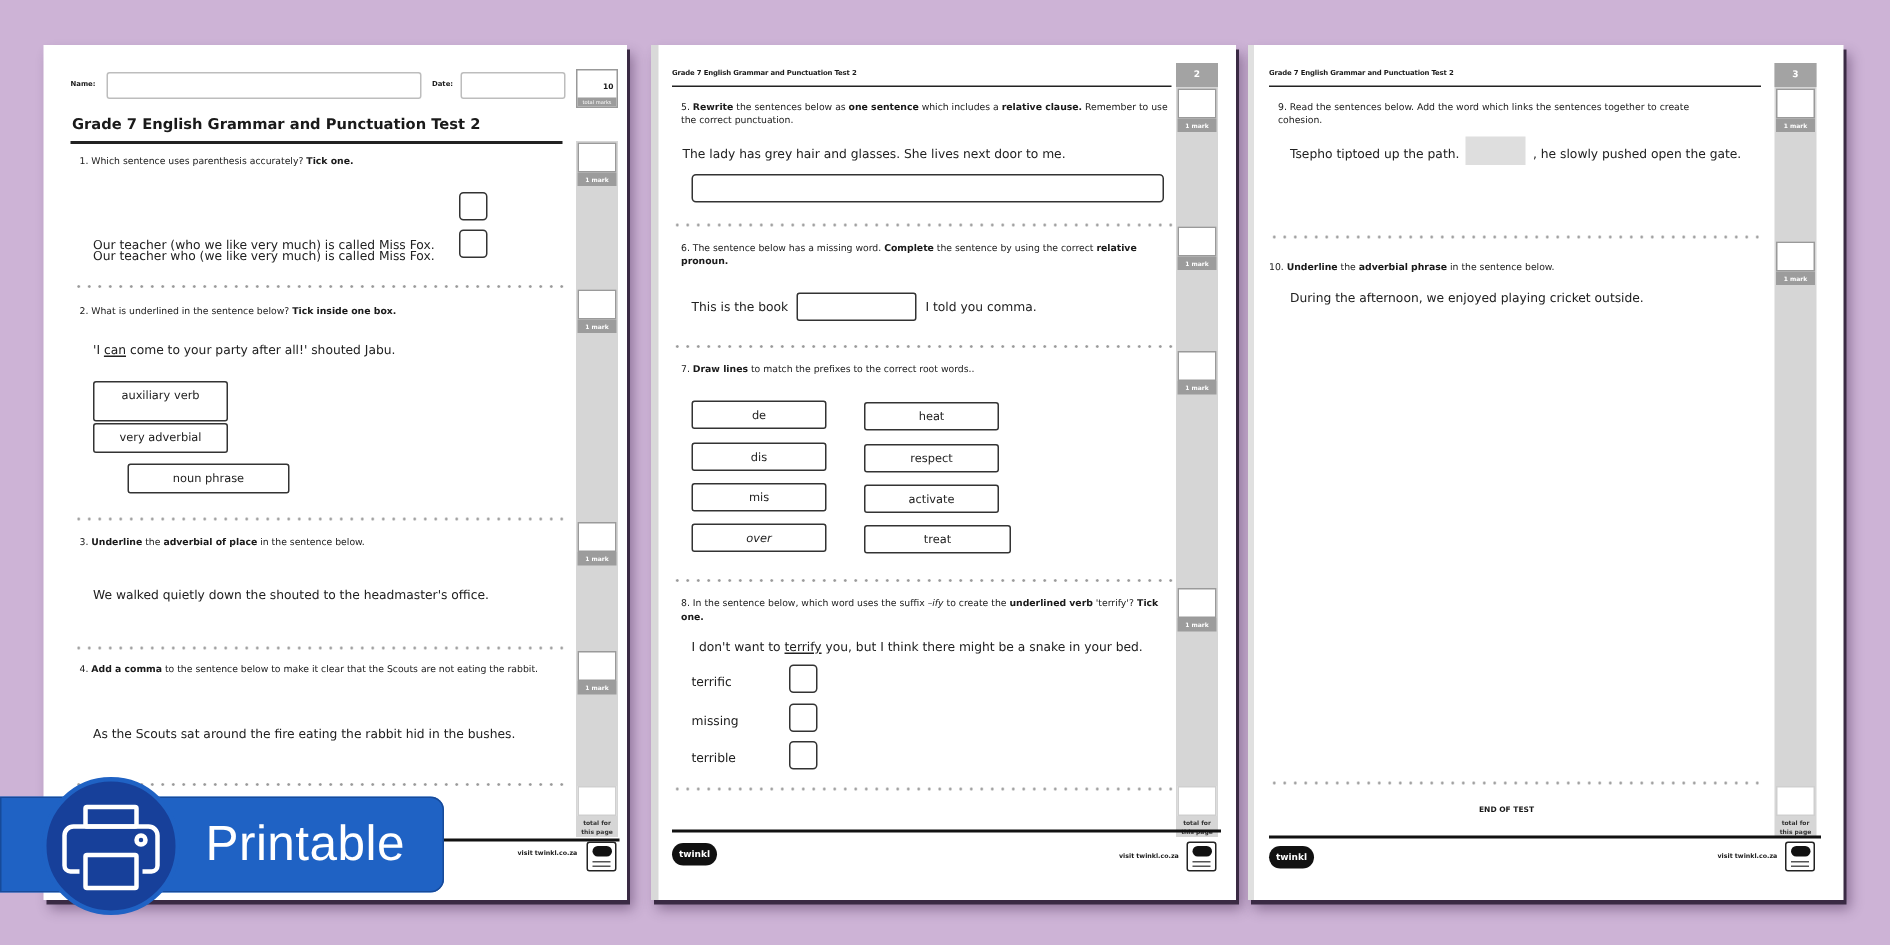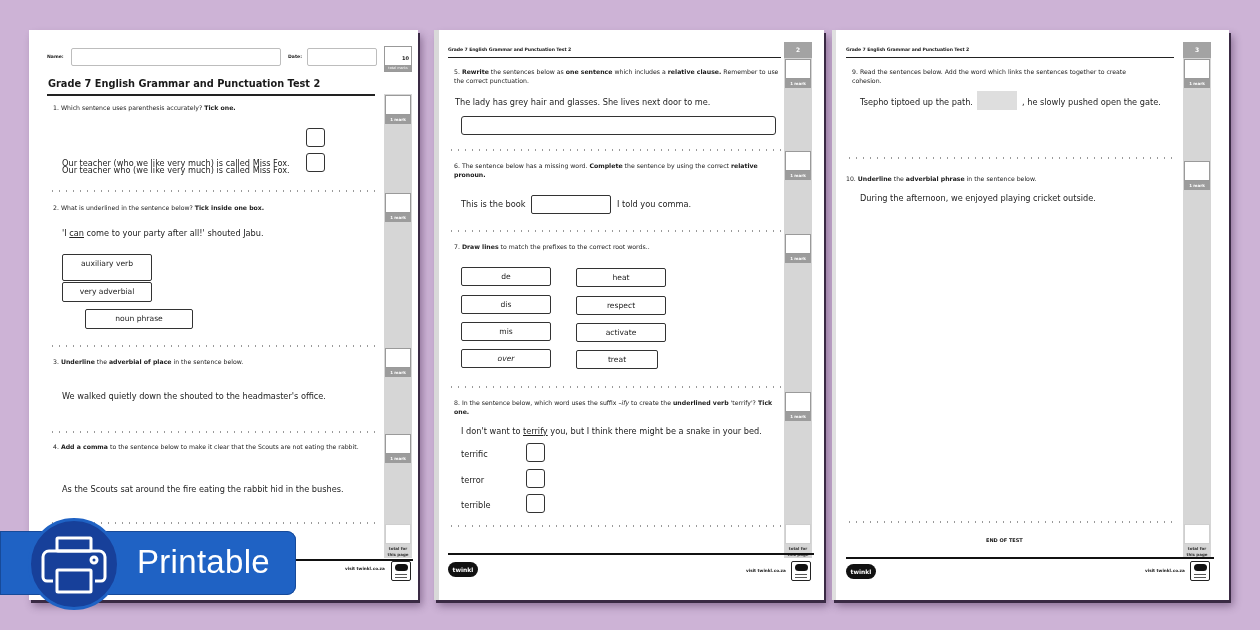--- a/index.html
+++ b/index.html
@@ -223,32 +223,32 @@
   <div class="q" style="left:15px;top:212px;width:326px;">
     <span>7.</span> <b>Draw lines</b><span> to match the prefixes to the correct root words..</span>
   </div>
   <div class="optbox" style="left:22px;top:237px;width:90px;height:19px;line-height:17px;">de</div>
   <div class="optbox" style="left:22px;top:265px;width:90px;height:19px;line-height:17px;">dis</div>
   <div class="optbox" style="left:22px;top:292px;width:90px;height:19px;line-height:17px;">mis</div>
   <div class="optbox" style="left:22px;top:319px;width:90px;height:19px;line-height:17px;font-style:italic;">over</div>
   <div class="optbox" style="left:137px;top:238px;width:90px;height:19px;line-height:17px;">heat</div>
   <div class="optbox" style="left:137px;top:266px;width:90px;height:19px;line-height:17px;">respect</div>
   <div class="optbox" style="left:137px;top:293px;width:90px;height:19px;line-height:17px;">activate</div>
-  <div class="optbox" style="left:137px;top:320px;width:82px;height:19px;line-height:17px;">treat</div>
+  <div class="optbox" style="left:137px;top:320px;width:98px;height:19px;line-height:17px;">treat</div>
   <div class="dots" style="left:9px;top:356px;width:334px;"></div>
 
   <div class="q" style="left:15px;top:368px;width:326px;">
     <span>8.</span> <span>In the sentence below, which word uses the suffix </span><i>–ify</i><span> to create the </span><b>underlined verb</b><span> 'terrify'?</span><b> Tick one.</b>
   </div>
   <div class="sent" style="left:22px;top:396px;">
     <span>I don't want to </span><u>terrify</u><span> you, but I think there might be a snake in your bed.</span>
   </div>
   <span class="sent" style="left:22px;top:419px;">terrific</span>
   <div class="tickbox" style="left:87px;top:413px;"></div>
-  <span class="sent" style="left:22px;top:445px;">terror</span>
+  <span class="sent" style="left:22px;top:445px;">missing</span>
   <div class="tickbox" style="left:87px;top:439px;"></div>
   <span class="sent" style="left:22px;top:470px;">terrible</span>
   <div class="tickbox" style="left:87px;top:464px;"></div>
   <div class="dots" style="left:9px;top:495px;width:334px;"></div>
 
   <div class="footer-rule" style="left:9px;top:523px;width:366px;"></div>
   <div class="twinkl-logo" style="left:9px;top:532px;">twinkl</div>
   <span class="visit" style="left:307px;top:538px;">visit twinkl.co.za</span>
   <div class="badge-logo" style="left:352px;top:531px;"></div>
 </div>

